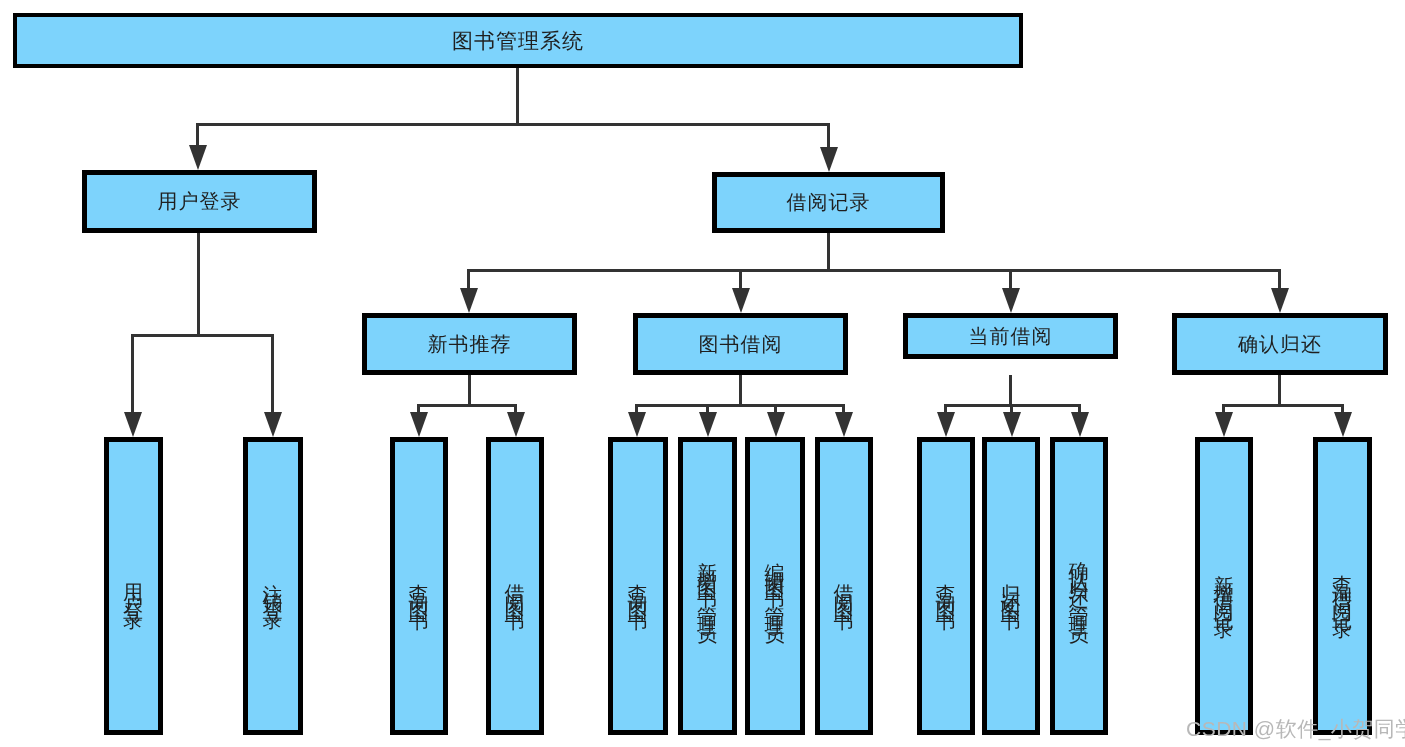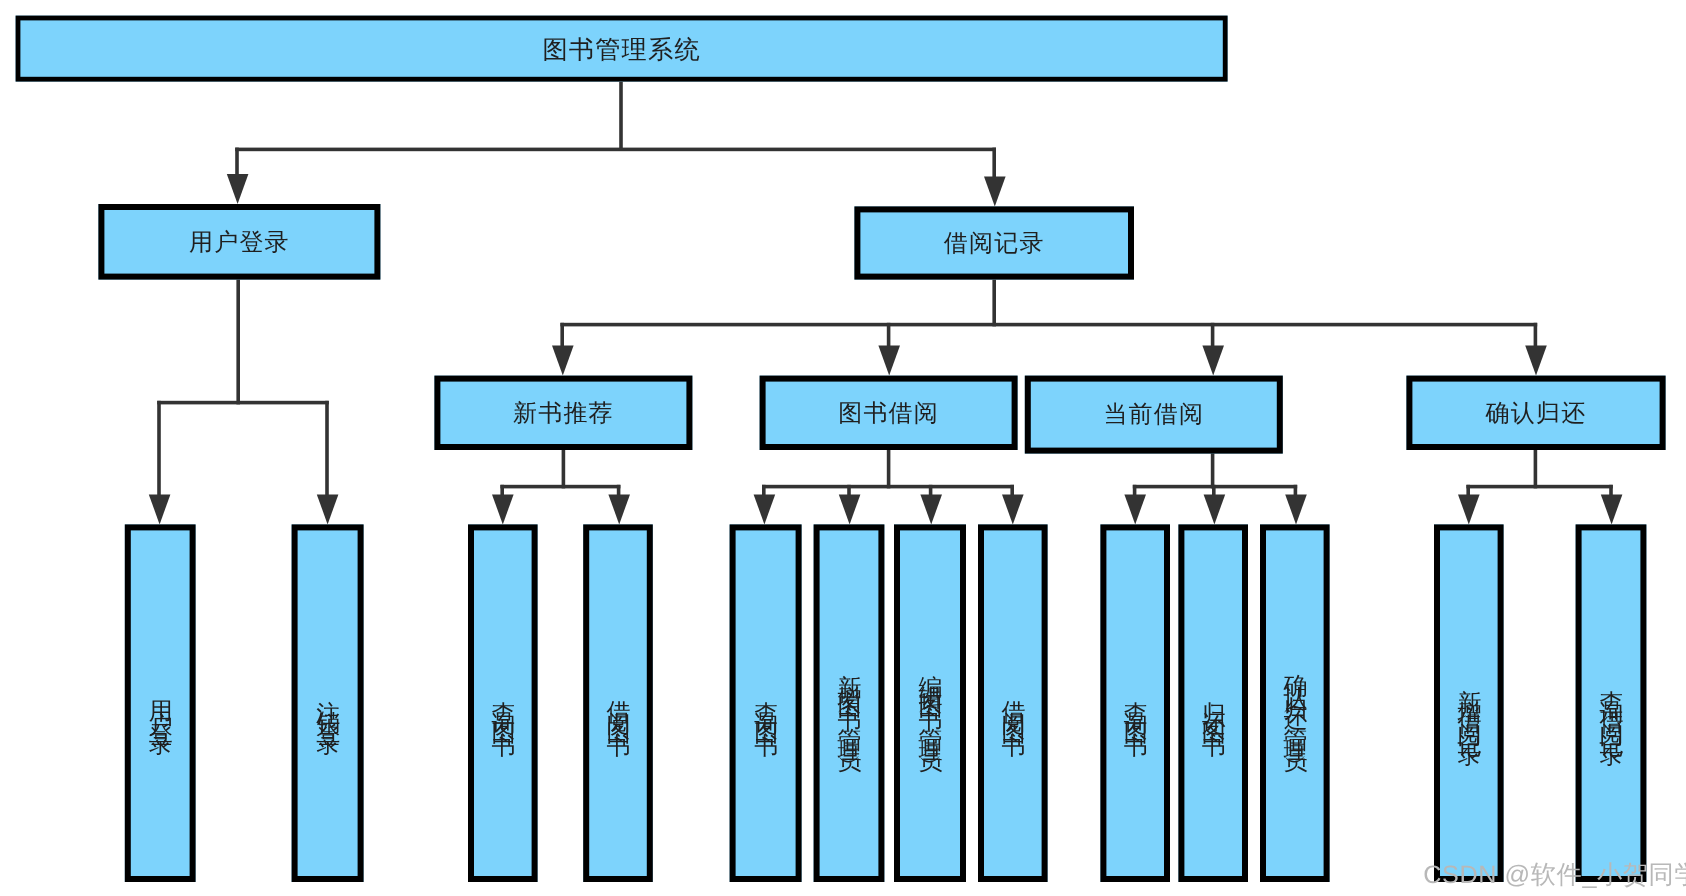--- a/index.html
+++ b/index.html
@@ -81,21 +81,21 @@
   <div class="arrow" style="left:460px;top:288px"></div>
   <div class="line" style="left:739px;top:269px;width:3px;height:22px"></div>
   <div class="arrow" style="left:732px;top:288px"></div>
   <div class="line" style="left:1009px;top:269px;width:3px;height:22px"></div>
   <div class="arrow" style="left:1002px;top:288px"></div>
   <div class="line" style="left:1278px;top:269px;width:3px;height:22px"></div>
   <div class="arrow" style="left:1271px;top:288px"></div>
 
   <div class="box h" style="left:362px;top:313px;width:215px;height:62px">新书推荐</div>
   <div class="box h" style="left:633px;top:313px;width:215px;height:62px">图书借阅</div>
-  <div class="box h" style="left:854px;top:313px;width:215px;height:65px">当前借阅</div>
+  <div class="box h" style="left:903px;top:313px;width:215px;height:46px">当前借阅</div>
   <div class="box h" style="left:1172px;top:313px;width:216px;height:62px">确认归还</div>
 
   <div class="line" style="left:468px;top:375px;width:3px;height:32px"></div>
   <div class="line" style="left:417px;top:404px;width:100px;height:3px"></div>
   <div class="line" style="left:417px;top:404px;width:3px;height:12px"></div>
   <div class="arrow" style="left:410px;top:412px"></div>
   <div class="line" style="left:514px;top:404px;width:3px;height:12px"></div>
   <div class="arrow" style="left:507px;top:412px"></div>
 
   <div class="line" style="left:739px;top:375px;width:3px;height:32px"></div>

